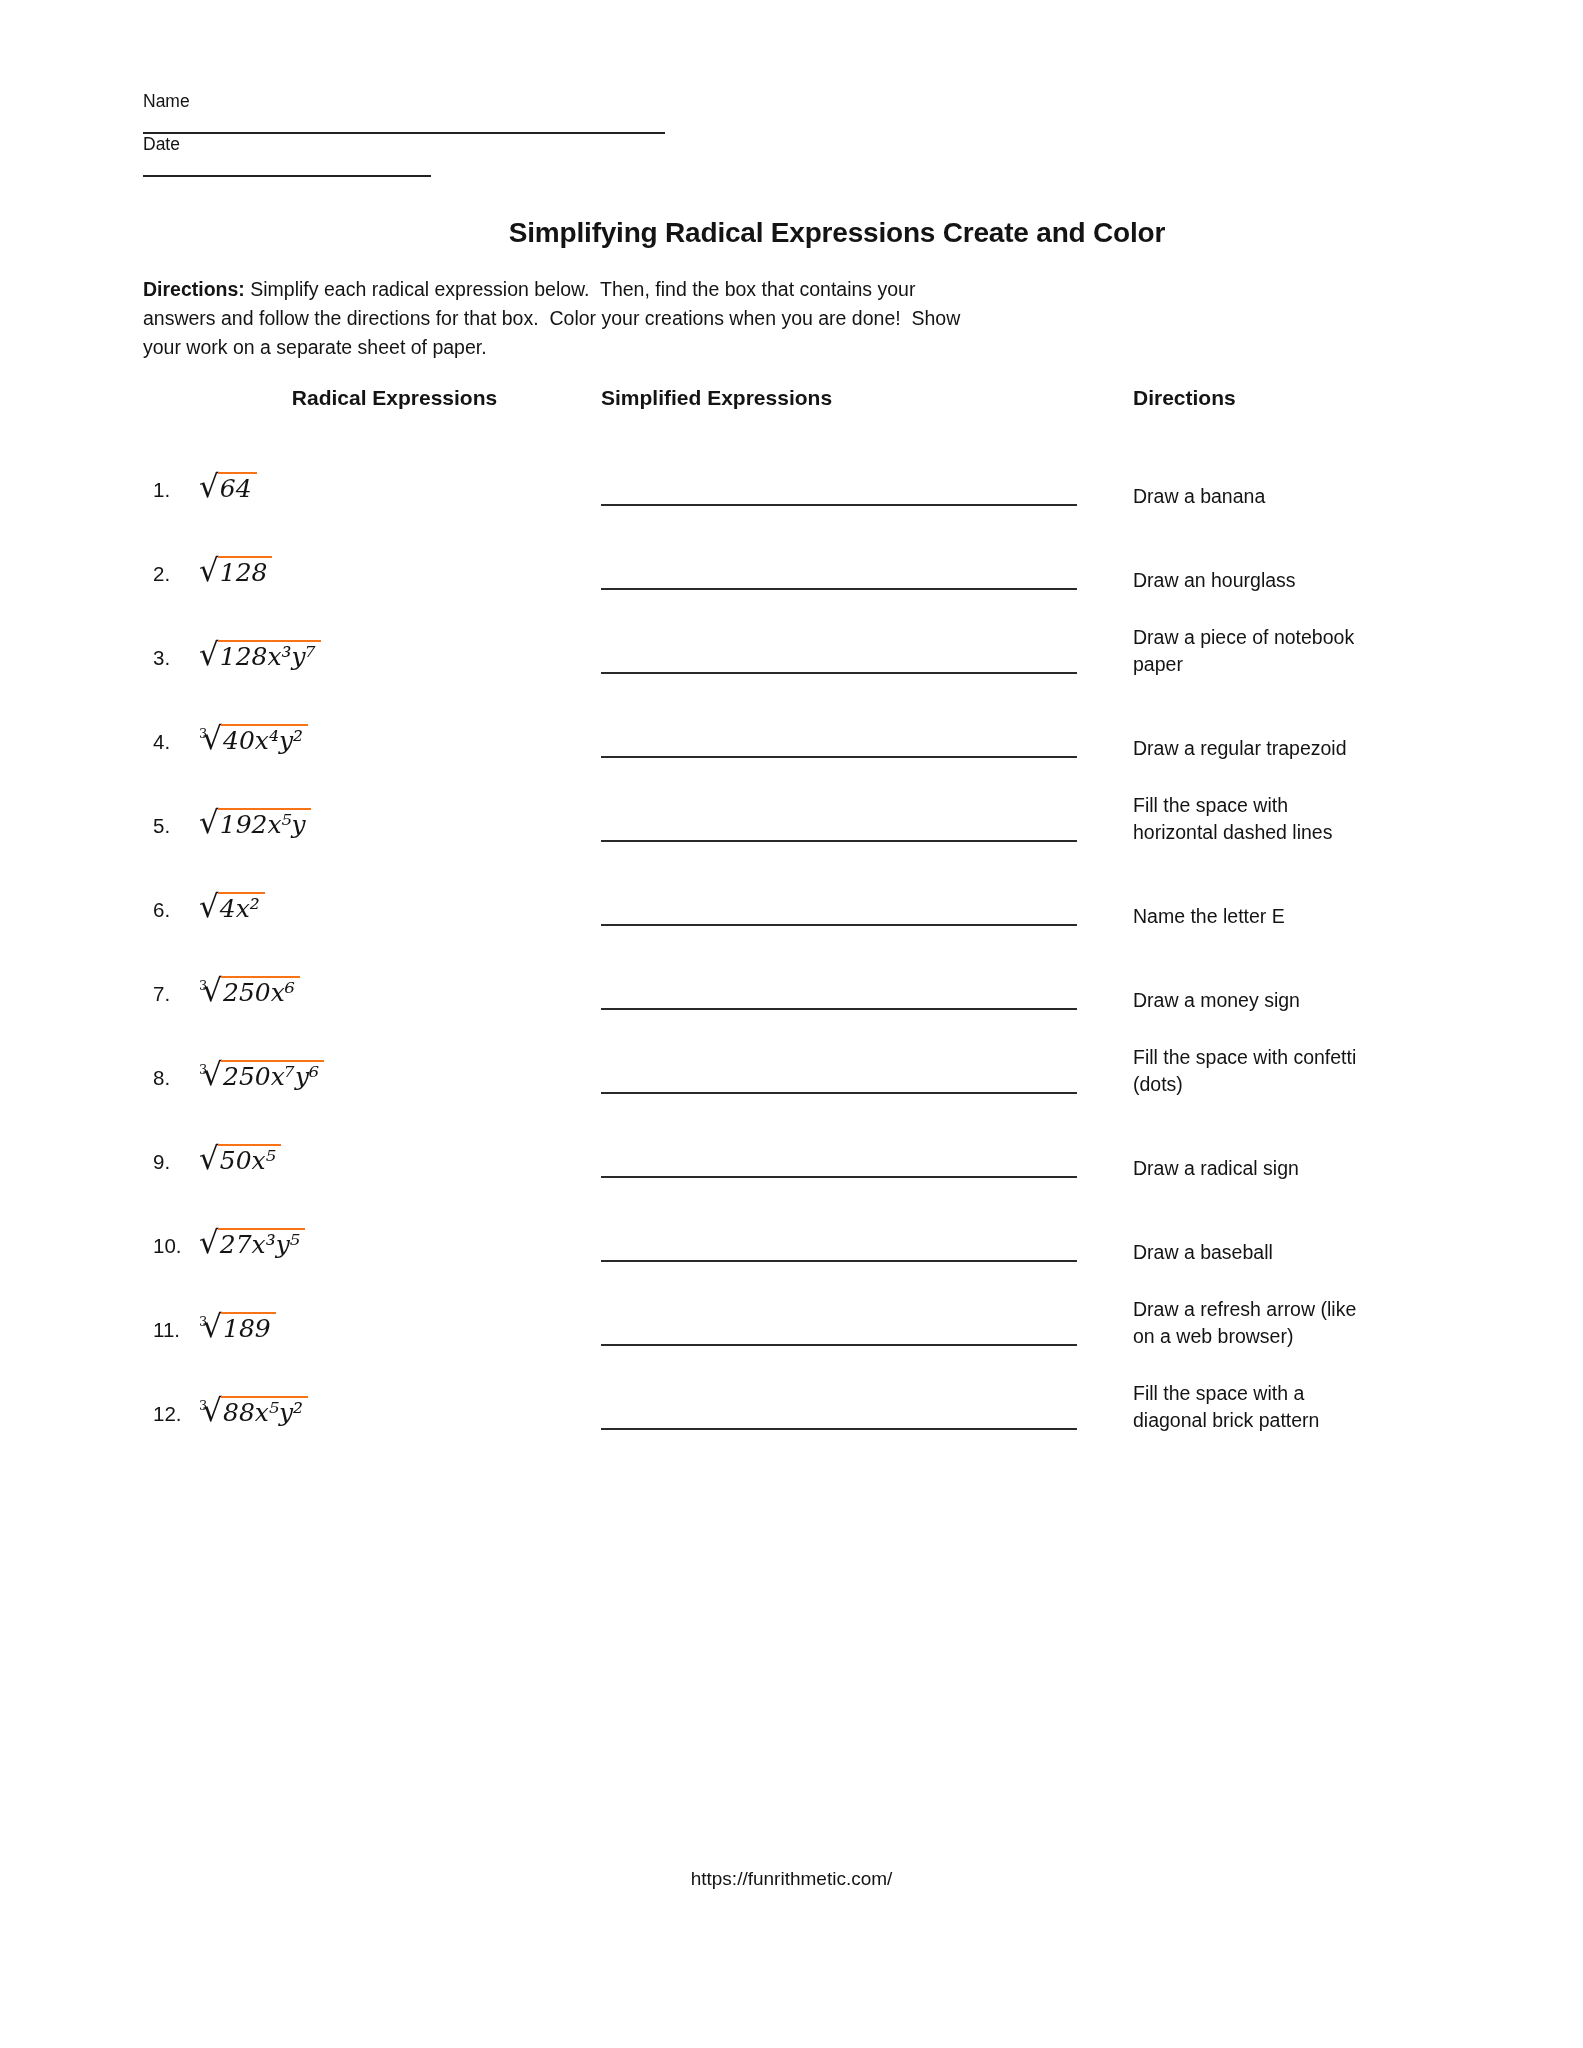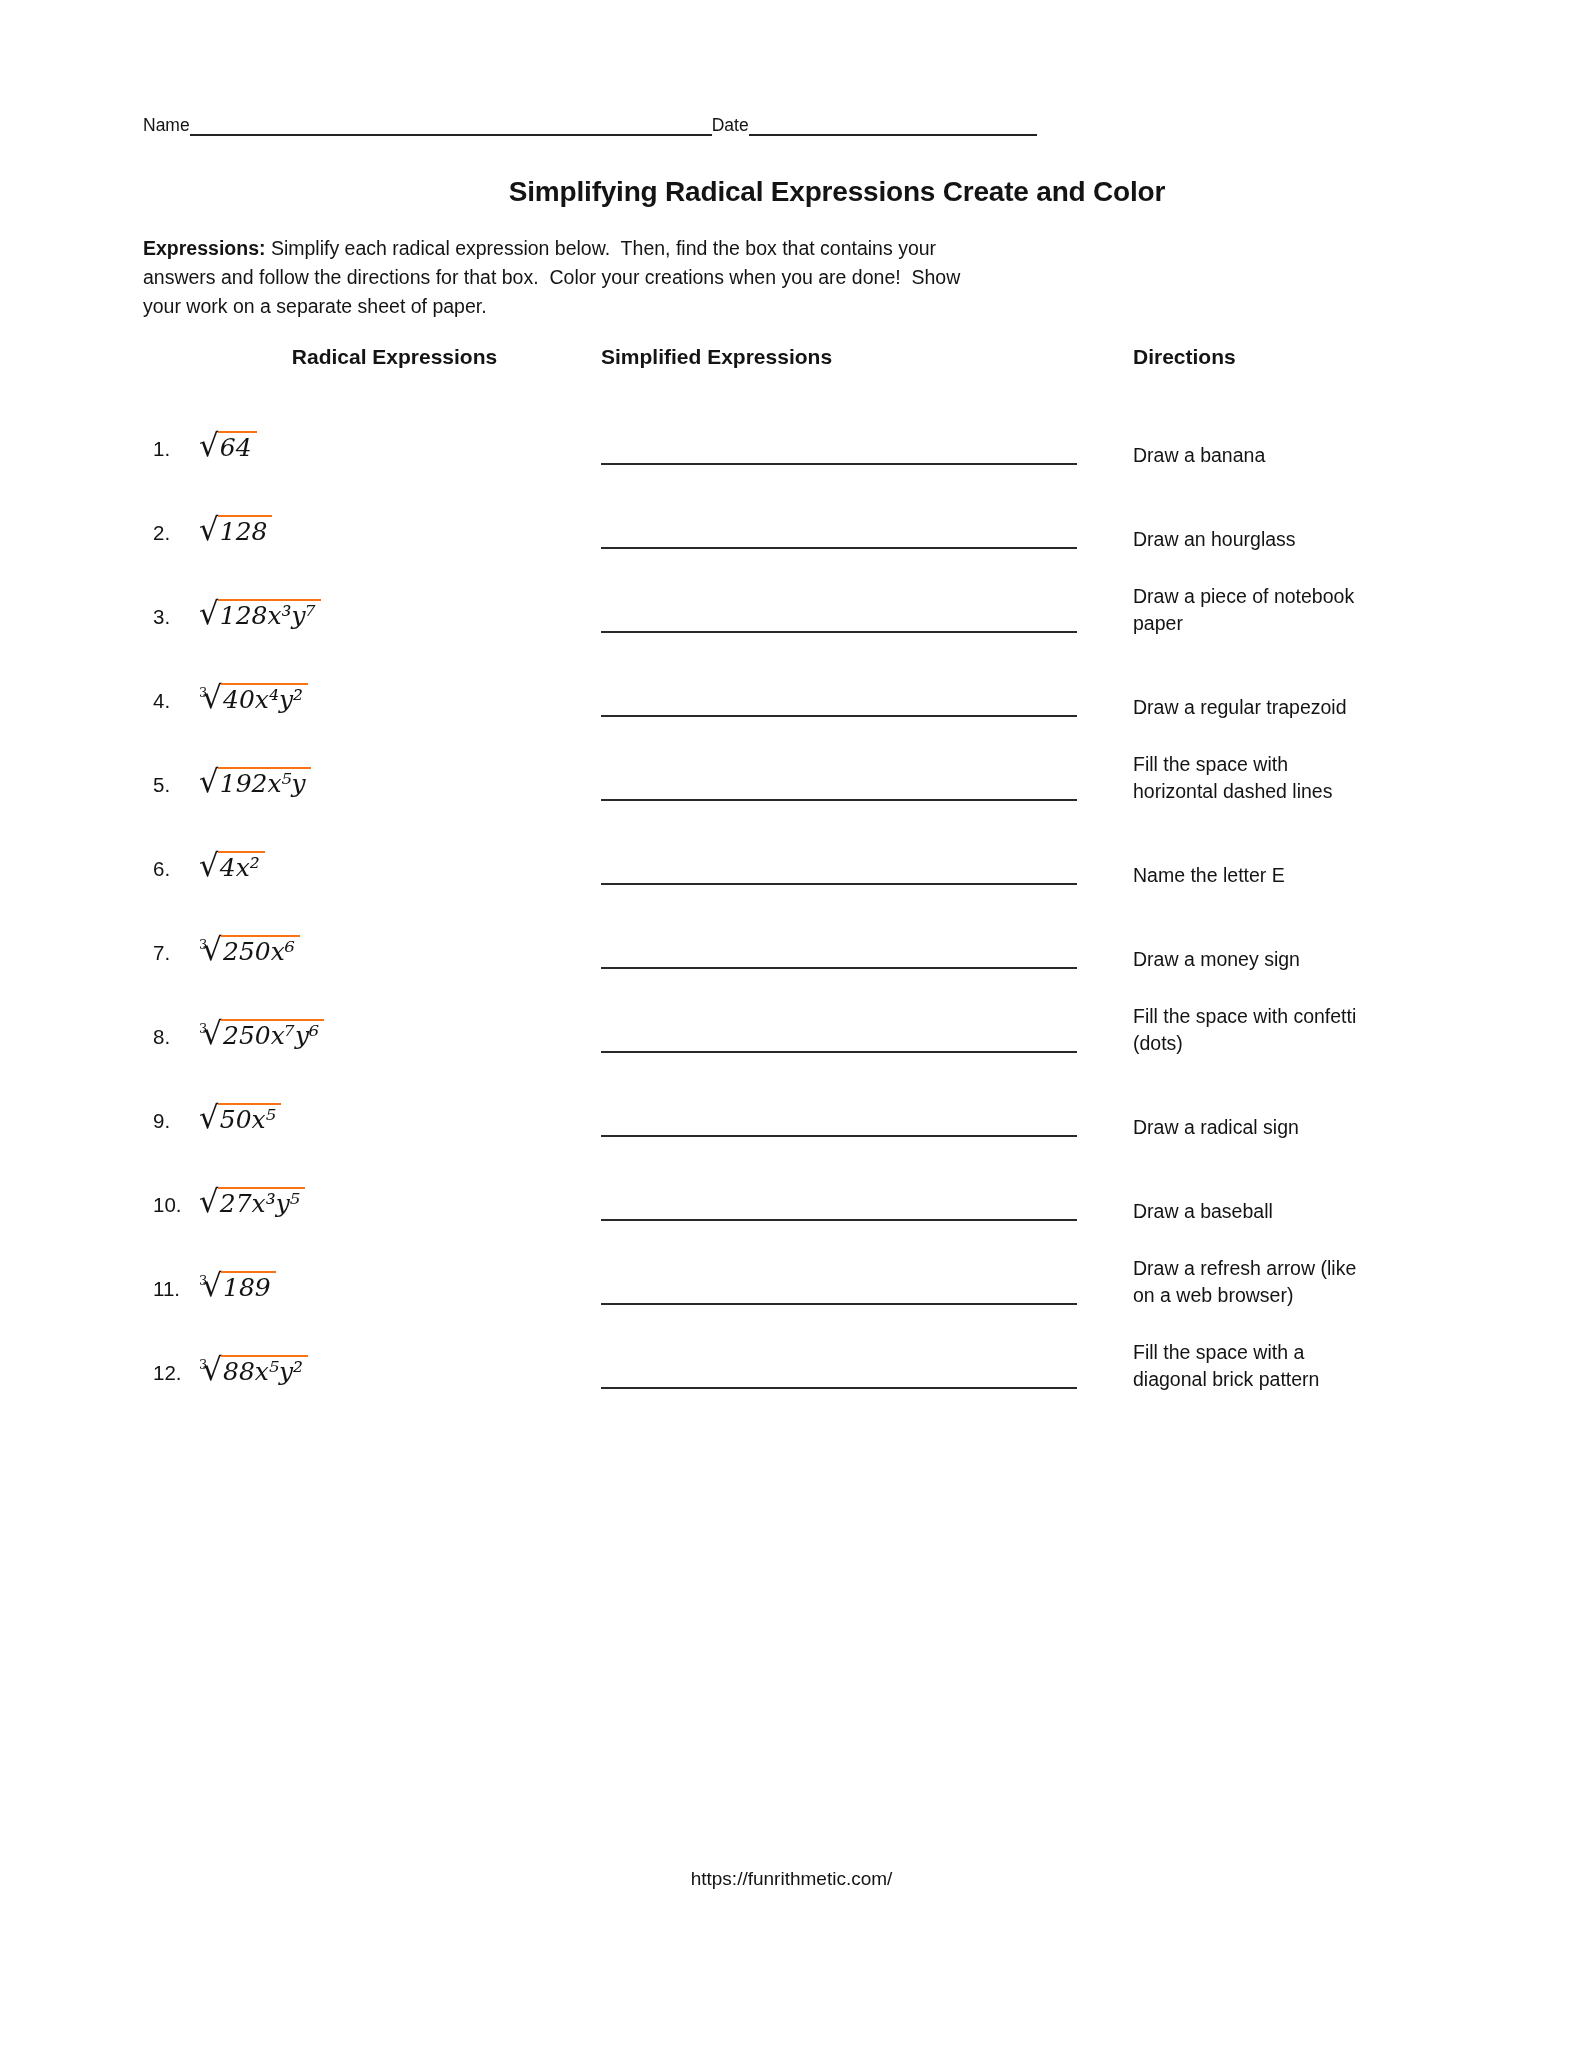--- a/index.html
+++ b/index.html
@@ -10,25 +10,26 @@
     margin: 0 auto;
     background: #ffffff;
     color: #141414;
     font-family: "Liberation Sans", sans-serif;
     overflow: hidden;
   }
 
   
   .name-row {
     display: flex;
-    align-items: center;
+    align-items: flex-start;
     margin: 0 0 0 143px;
-    padding-top: 114px;
+    padding-top: 91px;
     width: 925px;
     font-size: 17.5px;
+    flex-direction: column;
   }
   .fill-line {
     border-bottom: 2px solid #222;
     height: 20px;
   }
   .name-fill { width: 522px; }
   .date-fill { width: 288px; }
   .field-label { white-space: pre; }
 
   
@@ -144,21 +145,21 @@
   <div class="name-row">
     <span class="field-label">Name</span>
     <span class="fill-line name-fill"></span>
     <span class="field-label">Date</span>
     <span class="fill-line date-fill"></span>
   </div>
 
   <div class="title">Simplifying Radical Expressions Create and Color</div>
 
   <div class="directions-par">
-    <span class="label">Expressions:</span><span class="body"> Simplify each radical expression below.  Then, find the box that contains your
+    <span class="label">Directions:</span><span class="body"> Simplify each radical expression below.  Then, find the box that contains your
 answers and follow the directions for that box.  Color your creations when you are done!  Show
 your work on a separate sheet of paper.</span>
   </div>
 
   <div class="col-headers">
     <div class="h-radical">Radical Expressions</div>
     <div class="h-simplified">Simplified Expressions</div>
     <div class="h-directions">Directions</div>
   </div>
 

